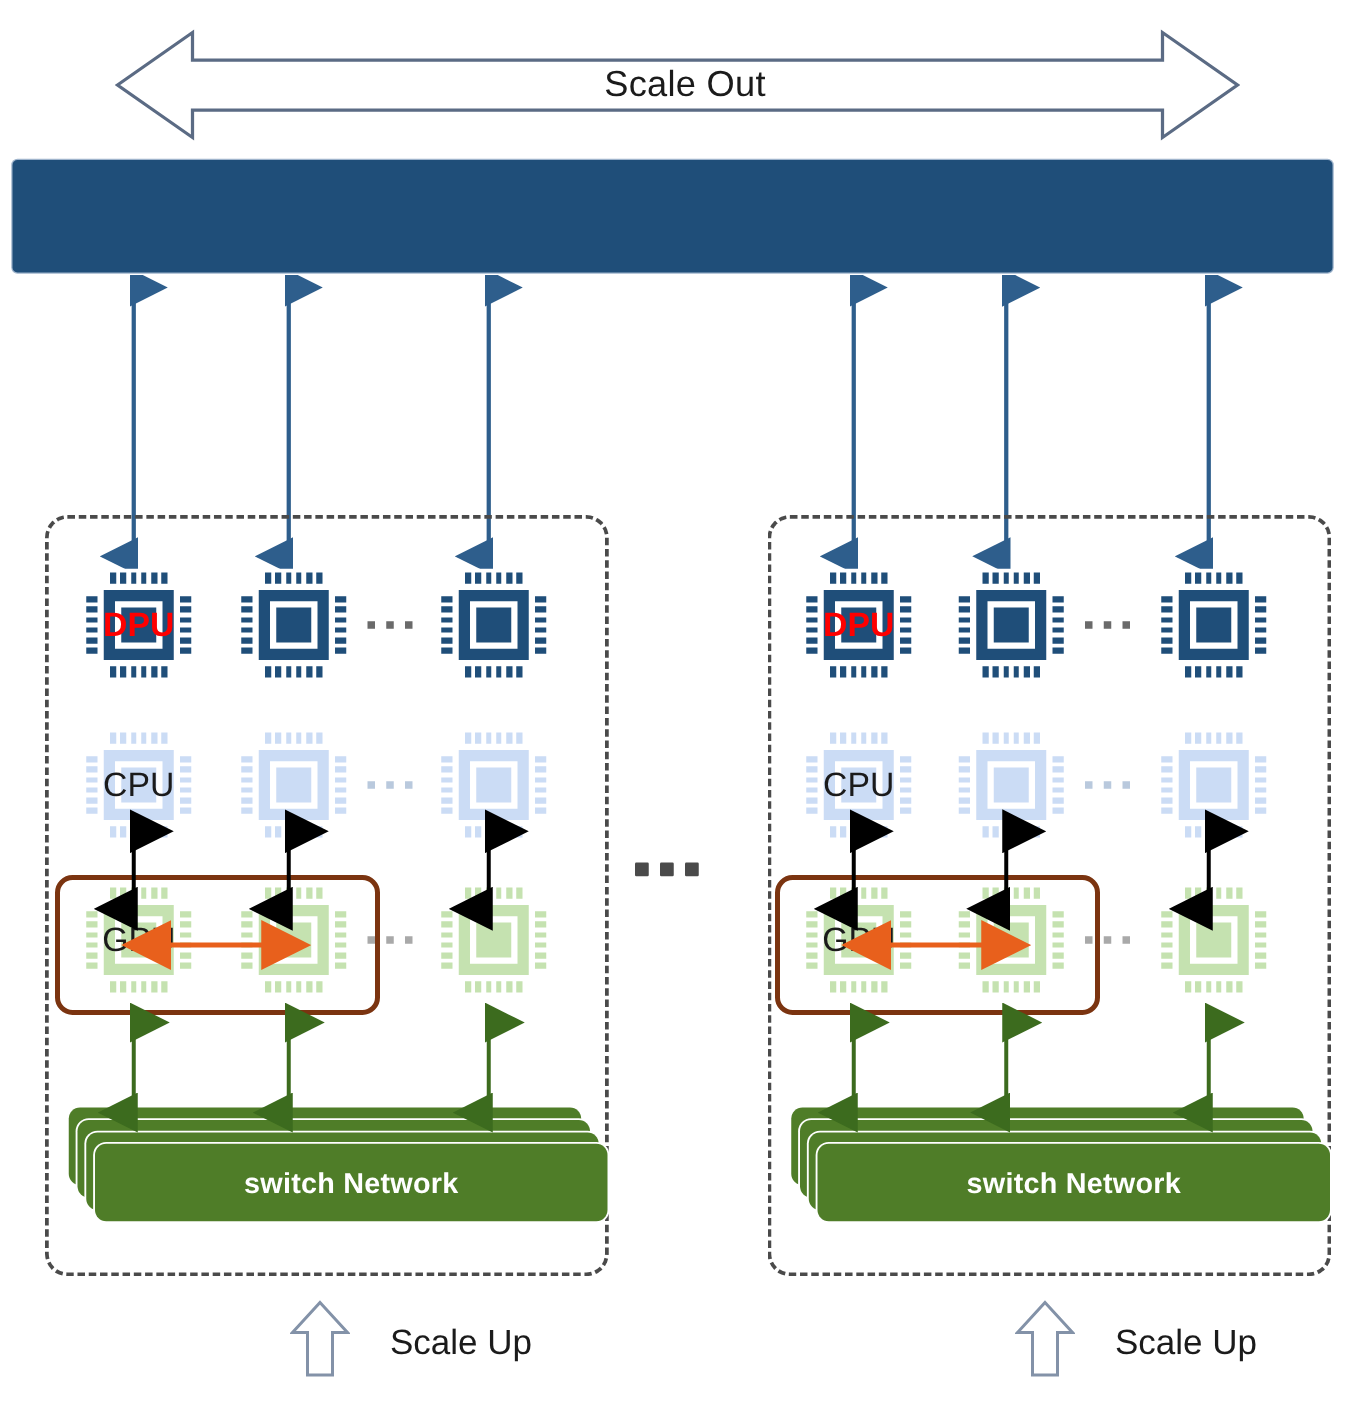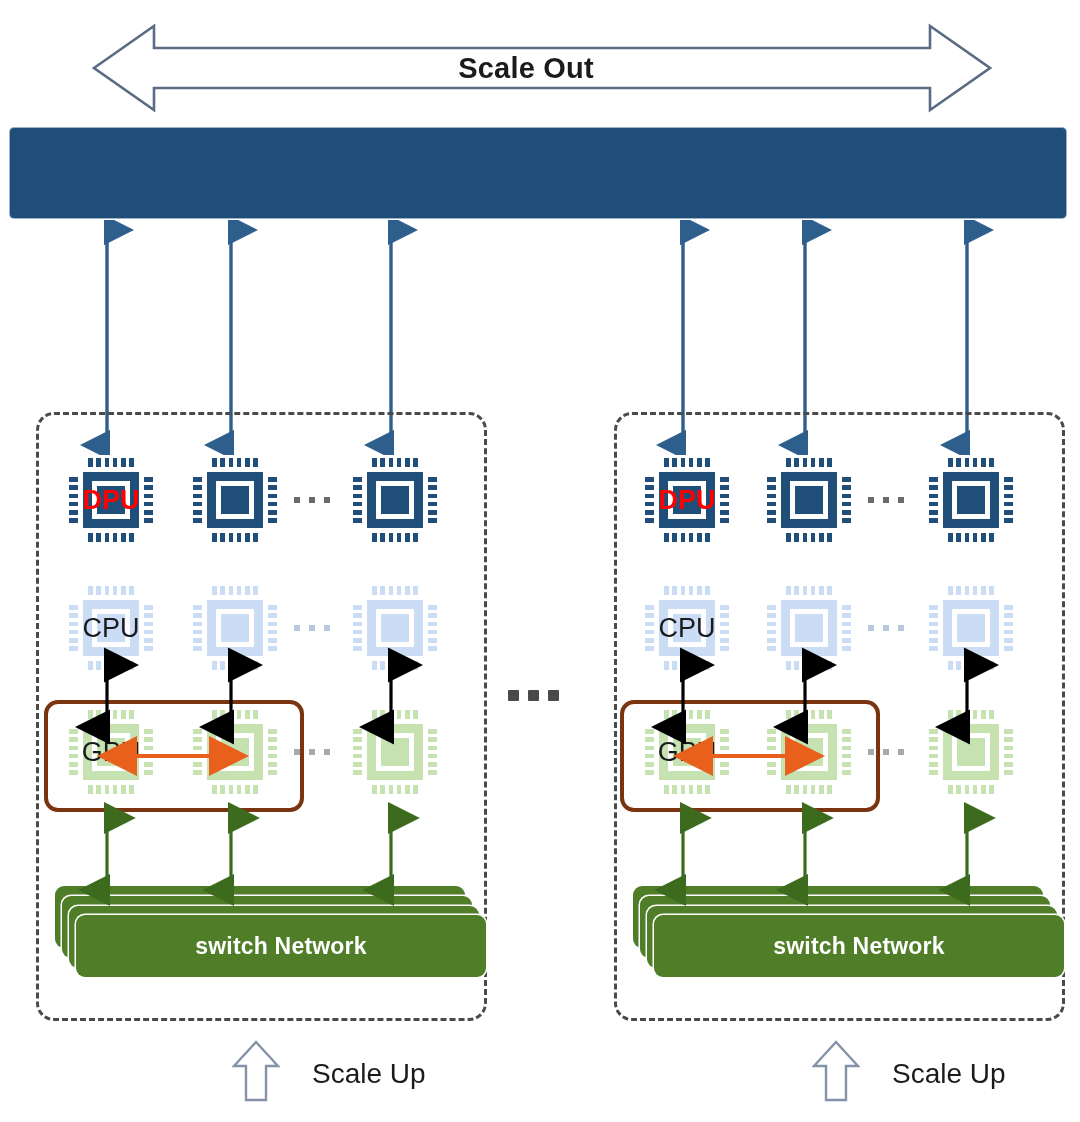--- a/index.html
+++ b/index.html
@@ -58,21 +58,21 @@
   .su-label{position:absolute;font-size:28px;color:#1b1b1b;}
 </style>
 </head>
 <body>
 
 <div id="stage">
 
   <svg class="abs scale-out-wrap" viewBox="0 0 900 92" width="900" height="92" style="left:92px;top:22px;">
     <polygon points="2,46 62,4 62,26 838,26 838,4 898,46 838,88 838,66 62,66 62,88" fill="#ffffff" stroke="#5B6B84" stroke-width="2.6" stroke-linejoin="miter"></polygon>
   </svg>
-  <div class="abs scale-out-label" style="left:76px;top:22px;font-weight:bold;">Scale Out</div>
+  <div class="abs scale-out-label" style="left:98px;top:22px;">Scale Out</div>
 
   <div class="abs eth-shadow"></div>
 
   <svg class="abs" style="left:0;top:220px;" width="1080" height="235" viewBox="0 0 1080 235">
     <defs>
       <marker id="bluUp" markerWidth="9" markerHeight="9" refX="4.5" refY="8" orient="auto">
         <polygon points="4.5,0 9,9 0,9" fill="#2E5E8C"></polygon>
       </marker>
       <marker id="bluDn" markerWidth="9" markerHeight="9" refX="4.5" refY="1" orient="auto">
         <polygon points="4.5,9 0,0 9,0" fill="#2E5E8C"></polygon>

